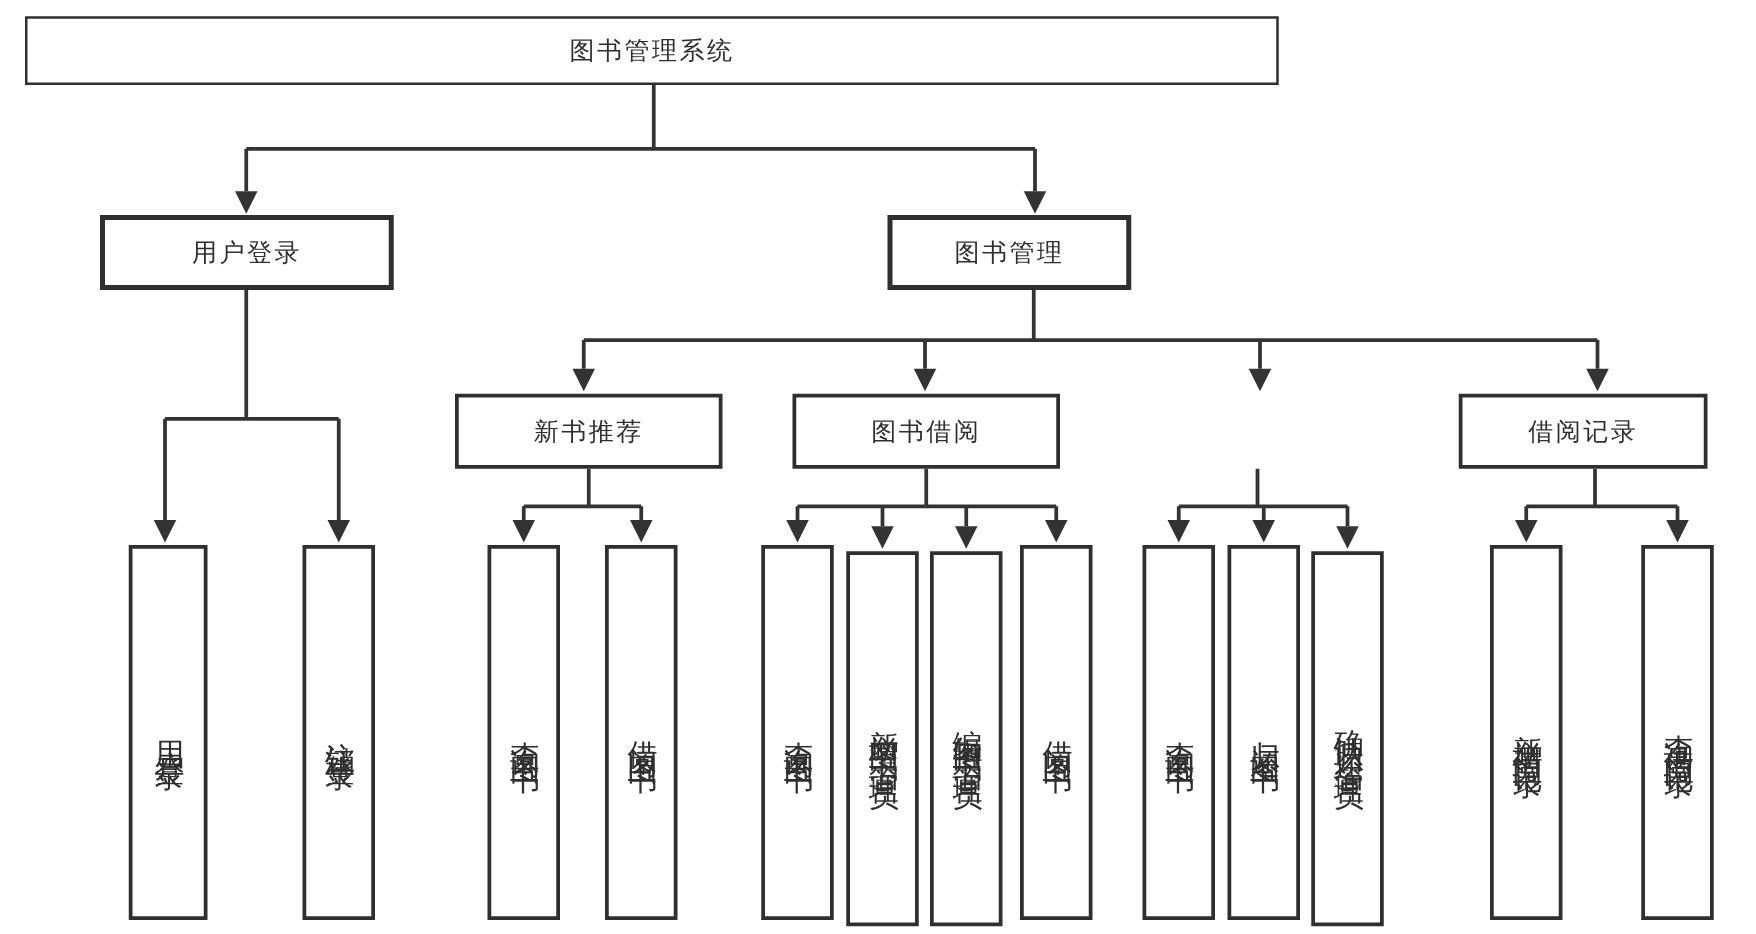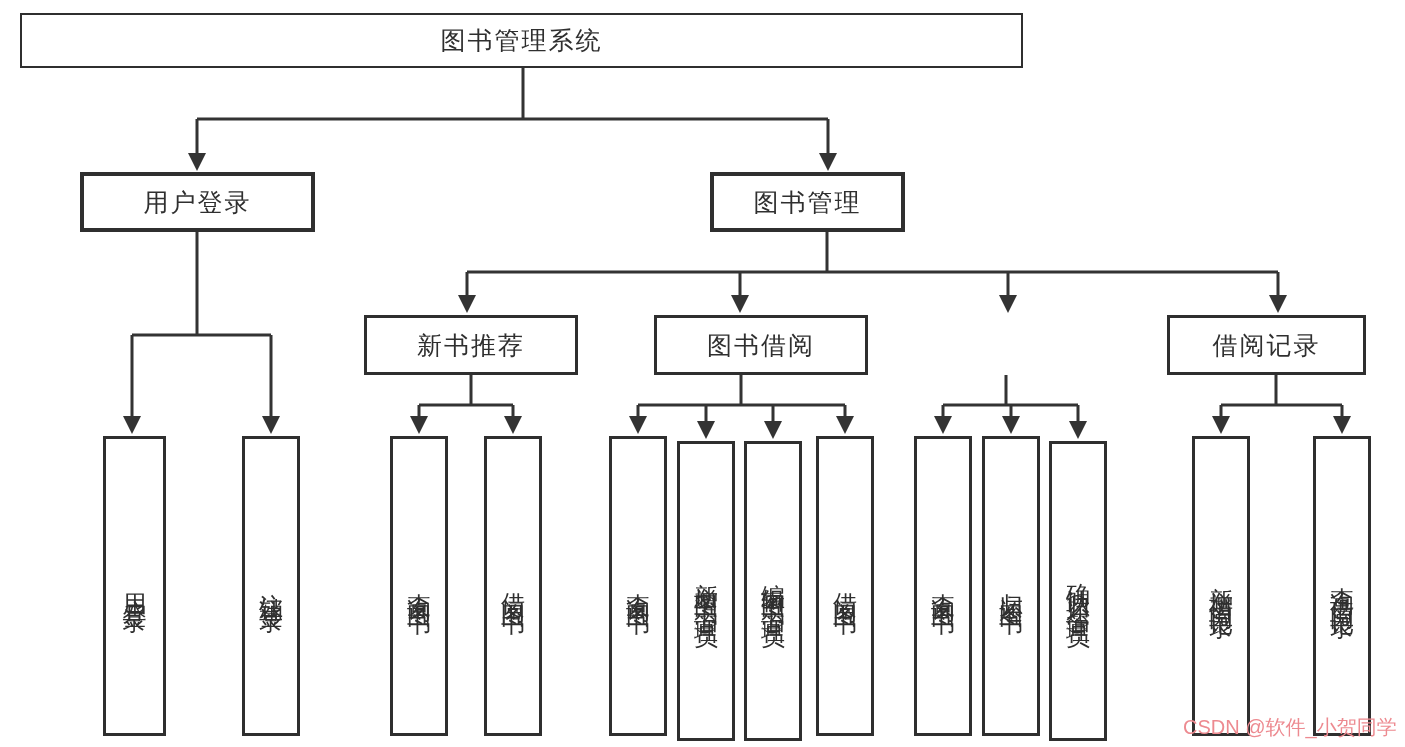--- a/index.html
+++ b/index.html
@@ -19,33 +19,33 @@
   .cline{stroke:var(--line);stroke-width:3;fill:none;}
   .ahead{fill:var(--line);stroke:none;}
 
   .nd{
     position:absolute;box-sizing:border-box;
     background:#ffffff;
     border:3px solid var(--text);
     display:flex;align-items:center;justify-content:center;
     color:var(--text);
   }
-  .h{font-size:25px;letter-spacing:2px;white-space:nowrap;font-family:Liberation Serif, serif;}
+  .h{font-size:20px;letter-spacing:2px;white-space:nowrap;font-family:Liberation Serif, serif;}
   .v{
     writing-mode:vertical-lr;text-orientation:mixed;
     font-size:24px;letter-spacing:6px;line-height:1;
     text-align:center;
   }
 
   #root{left:20px;top:13px;width:1003px;height:55px;border-width:2px;}
   #l2a {left:80px; top:172px;width:235px;height:60px;border-width:4px;}
   #l2b {left:710px;top:172px;width:195px;height:60px;border-width:4px;}
 
   #l3a {left:364px; top:315px;width:214px;height:60px;}
-  #l3b {left:634px; top:315px;width:214px;height:60px;margin-left:20px;}
+  #l3b {left:634px; top:315px;width:214px;height:60px;}
   #l3c {left:901px; top:315px;width:210px;height:60px;}
   #l3d {left:1167px;top:315px;width:199px;height:60px;}
 
   .leaf{width:58px;height:300px;top:436px;}
   #f1 {left:103px;width:63px;}
   #f2 {left:242px;}
   #f3 {left:390px;}
   #f4 {left:484px;}
   #f5 {left:609px;}
   #f6 {left:677px;top:441px;}
@@ -127,14 +127,13 @@
   <div id="f5" class="nd v leaf">查询图书</div>
   <div id="f6" class="nd v leaf">新增图书（管理员）</div>
   <div id="f7" class="nd v leaf">编辑图书（管理员）</div>
   <div id="f8" class="nd v leaf">借阅图书</div>
   <div id="f9" class="nd v leaf">查询图书</div>
   <div id="f10" class="nd v leaf">归还图书</div>
   <div id="f11" class="nd v leaf">确认归还（管理员）</div>
   <div id="f12" class="nd v leaf">新增借阅记录</div>
   <div id="f13" class="nd v leaf">查询借阅记录</div>
 
-  <div class="watermark">CSDN @软件_小贺同学</div>
 </div>
 
 </body></html>

